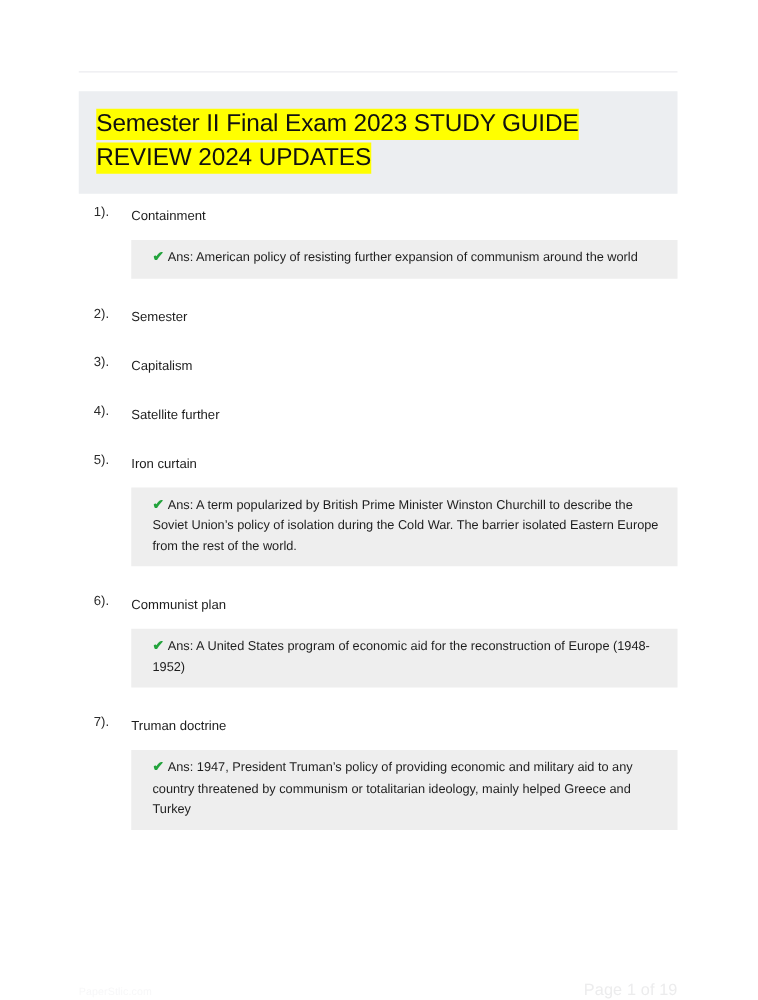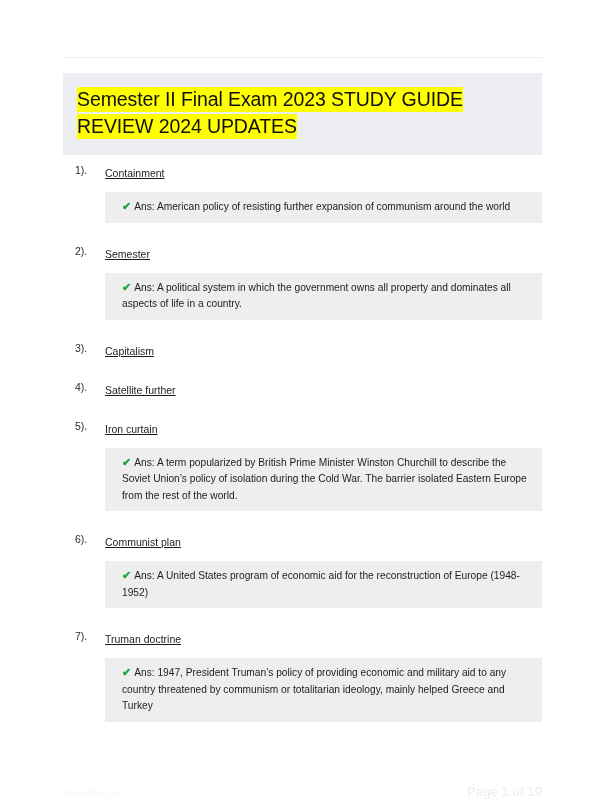--- a/index.html
+++ b/index.html
@@ -84,21 +84,20 @@
     width: 26px;
     text-align: left;
     font-size: 10.5px;
     line-height: 15px;
     color: #2b2b2b;
   }
   .q-text {
     font-size: 10.5px;
     line-height: 15px;
     color: #1d1d1d;
-    text-decoration: underline;
   }
 
   .ans-box {
     margin: 11px 0 0 42px;
     background: #eeeeee;
     padding: 6px 10px 7px 17px;
     box-sizing: border-box;
   }
   .ans-text {
     font-size: 10.2px;
@@ -165,23 +164,20 @@
       <div class="ans-box">
         <p class="ans-text"><span class="check">✔</span><span class="ans-label">Ans:</span> <span>American policy of resisting further expansion of communism around the world</span></p>
       </div>
     </div>
 
     <div class="qa-item">
       <div class="q-row">
         <span class="q-num">2).</span>
         <span class="q-text">Semester</span>
       </div>
-      <div class="ans-box">
-        <p class="ans-text"><span class="check">✔</span><span class="ans-label">Ans:</span> <span>A political system in which the government owns all property and dominates all aspects of life in a country.</span></p>
-      </div>
     </div>
 
     <div class="qa-item">
       <div class="q-row">
         <span class="q-num">3).</span>
         <span class="q-text">Capitalism</span>
       </div>
     </div>
 
     <div class="qa-item">

